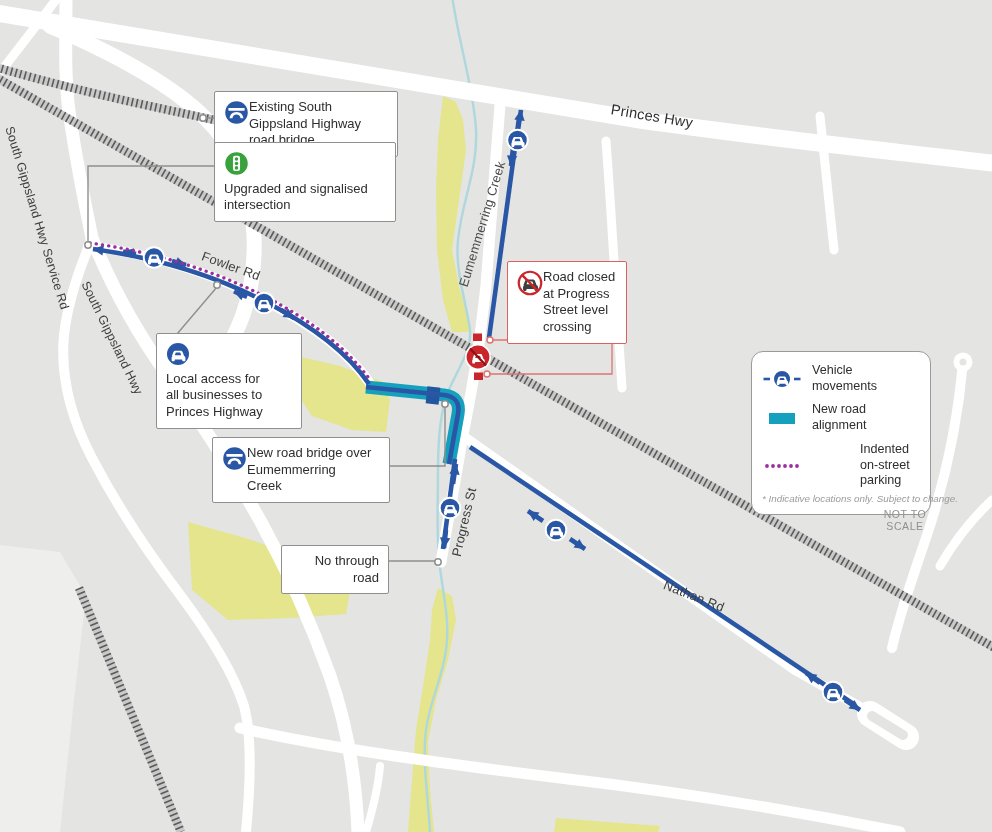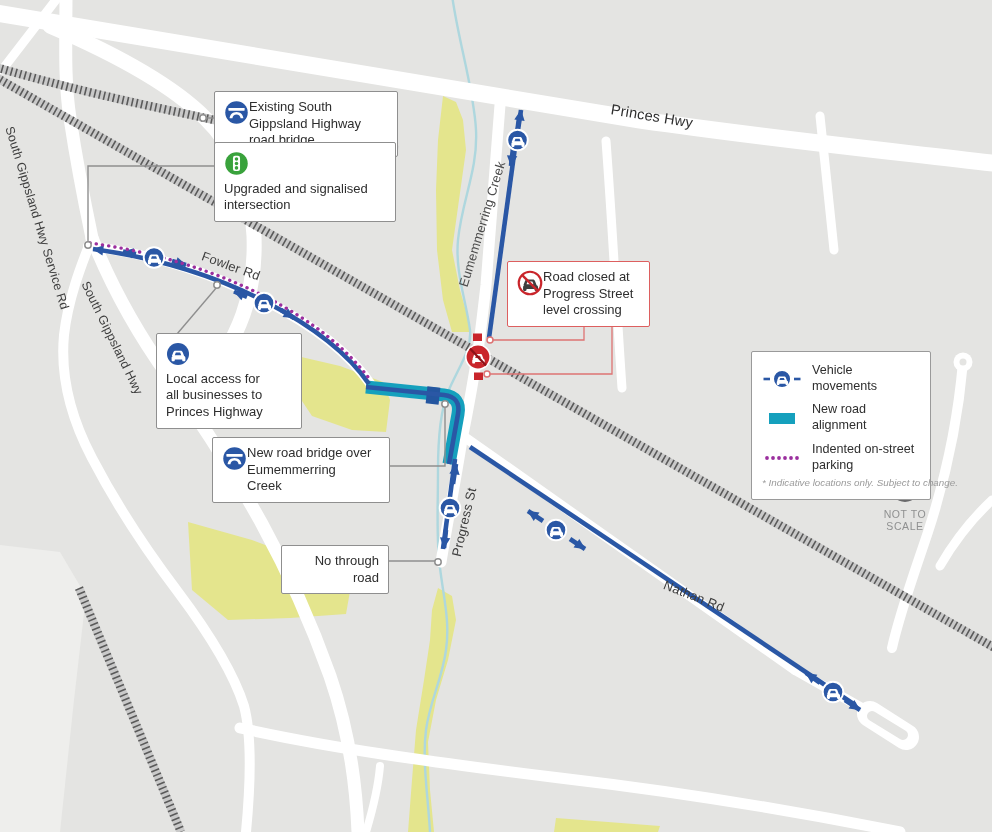--- a/index.html
+++ b/index.html
@@ -17,21 +17,21 @@
   .callout{
     position:absolute;background:#fff;border:1.5px solid #8f8f8f;border-radius:2px;
     display:flex;align-items:flex-start;padding:7px 9px;box-sizing:border-box;
     color:#2e2e2e;font-size:13px;line-height:1.28;
   }
   .callout.red{border-color:#dd5f5f;}
   .callout .ic{flex:0 0 auto;margin-top:1px;}
   .callout.center{justify-content:center;text-align:right;}
   
   .legend{
-    position:absolute;background:#fff;border:1.5px solid #9a9a9a;border-radius:2px;
+    position:absolute;background:#fff;border:1.5px solid #9a9a9a;border-radius:12px;
     padding:11px 10px 9px 10px;box-sizing:border-box;color:#2e2e2e;font-size:12.6px;line-height:1.25;
   }
   .legend .row{display:flex;align-items:center;gap:10px;margin-bottom:8px;}
   .legend .sw{flex:0 0 40px;display:flex;justify-content:center;align-items:center;}
   .legend .teal-swatch{width:26px;height:11px;background:#15a0bd;}
   .legend .foot{font-style:italic;font-size:9.8px;color:#9b9b9b;margin-top:4px;white-space:nowrap;}
   
   .compass-text{
     position:absolute;transform:translateX(-50%);text-align:center;color:#8f9090;
     font-size:10.5px;letter-spacing:.6px;line-height:1.18;
@@ -253,21 +253,21 @@
                c-2.1,0 -3.8,1.6 -3.9,3.7 z" fill="#ffffff"></path>
     </svg>
   </span>
   <span style="width:126px;">New road bridge over Eumemmerring Creek</span>
 </div>
 
 <div class="callout center" style="left:281px;top:545px;width:108px;">
   <span>No through road</span>
 </div>
 
-<div class="callout red" style="left:507px;top:261px;width:143px;">
+<div class="callout red" style="left:507px;top:261px;width:120px;">
   <span class="ic">
     <svg width="26" height="26" viewBox="0 0 24 24">
       <circle cx="12" cy="12" r="10.4" fill="#ffffff" stroke="#c9252b" stroke-width="2"></circle>
       <path d="M5.9,14.1 l1.4,-3.8 c0.3,-0.9 1.1,-1.5 2.1,-1.5 h5.2 c1,0 1.8,0.6 2.1,1.5 l1.4,3.8
         c0.8,0.2 1.3,0.9 1.3,1.7 v2.5 c0,0.5 -0.4,1 -1,1 h-1.2 c-0.5,0 -1,-0.5 -1,-1 v-0.7 h-7.4 v0.7
         c0,0.5 -0.5,1 -1,1 H6.6 c-0.6,0 -1,-0.5 -1,-1 v-2.5 c0,-0.8 0.5,-1.5 1.3,-1.7 z" fill="#3e3e3e"></path>
       <path d="M8.8,13.2 l1,-2.6 h4.4 l1,2.6 z" fill="#ffffff"></path>
       <line x1="4.8" y1="4.8" x2="19.2" y2="19.2" stroke="#c9252b" stroke-width="2.2"></line>
     </svg>
   </span>
@@ -295,21 +295,21 @@
     <span class="sw">
       <svg width="36" height="8" viewBox="0 0 36 8">
         <circle cx="3" cy="4" r="1.9" fill="#9b2f9e"></circle>
             <circle cx="9" cy="4" r="1.9" fill="#9b2f9e"></circle>
         <circle cx="15" cy="4" r="1.9" fill="#9b2f9e"></circle>
             <circle cx="21" cy="4" r="1.9" fill="#9b2f9e"></circle>
         <circle cx="27" cy="4" r="1.9" fill="#9b2f9e"></circle>
             <circle cx="33" cy="4" r="1.9" fill="#9b2f9e"></circle>
       </svg>
     </span>
-    <span style="width:110px;">Indented on-street parking</span>
+    <span style="width:110px;margin-left:48px;">Indented on-street parking</span>
   </div>
   <div class="foot">* Indicative locations only. Subject to change.</div>
 </div>
 
 <div class="compass-text" style="left:905px;top:508px;">
   <div>NOT TO</div>
   <div>SCALE</div>
 </div>
 
 </div>

